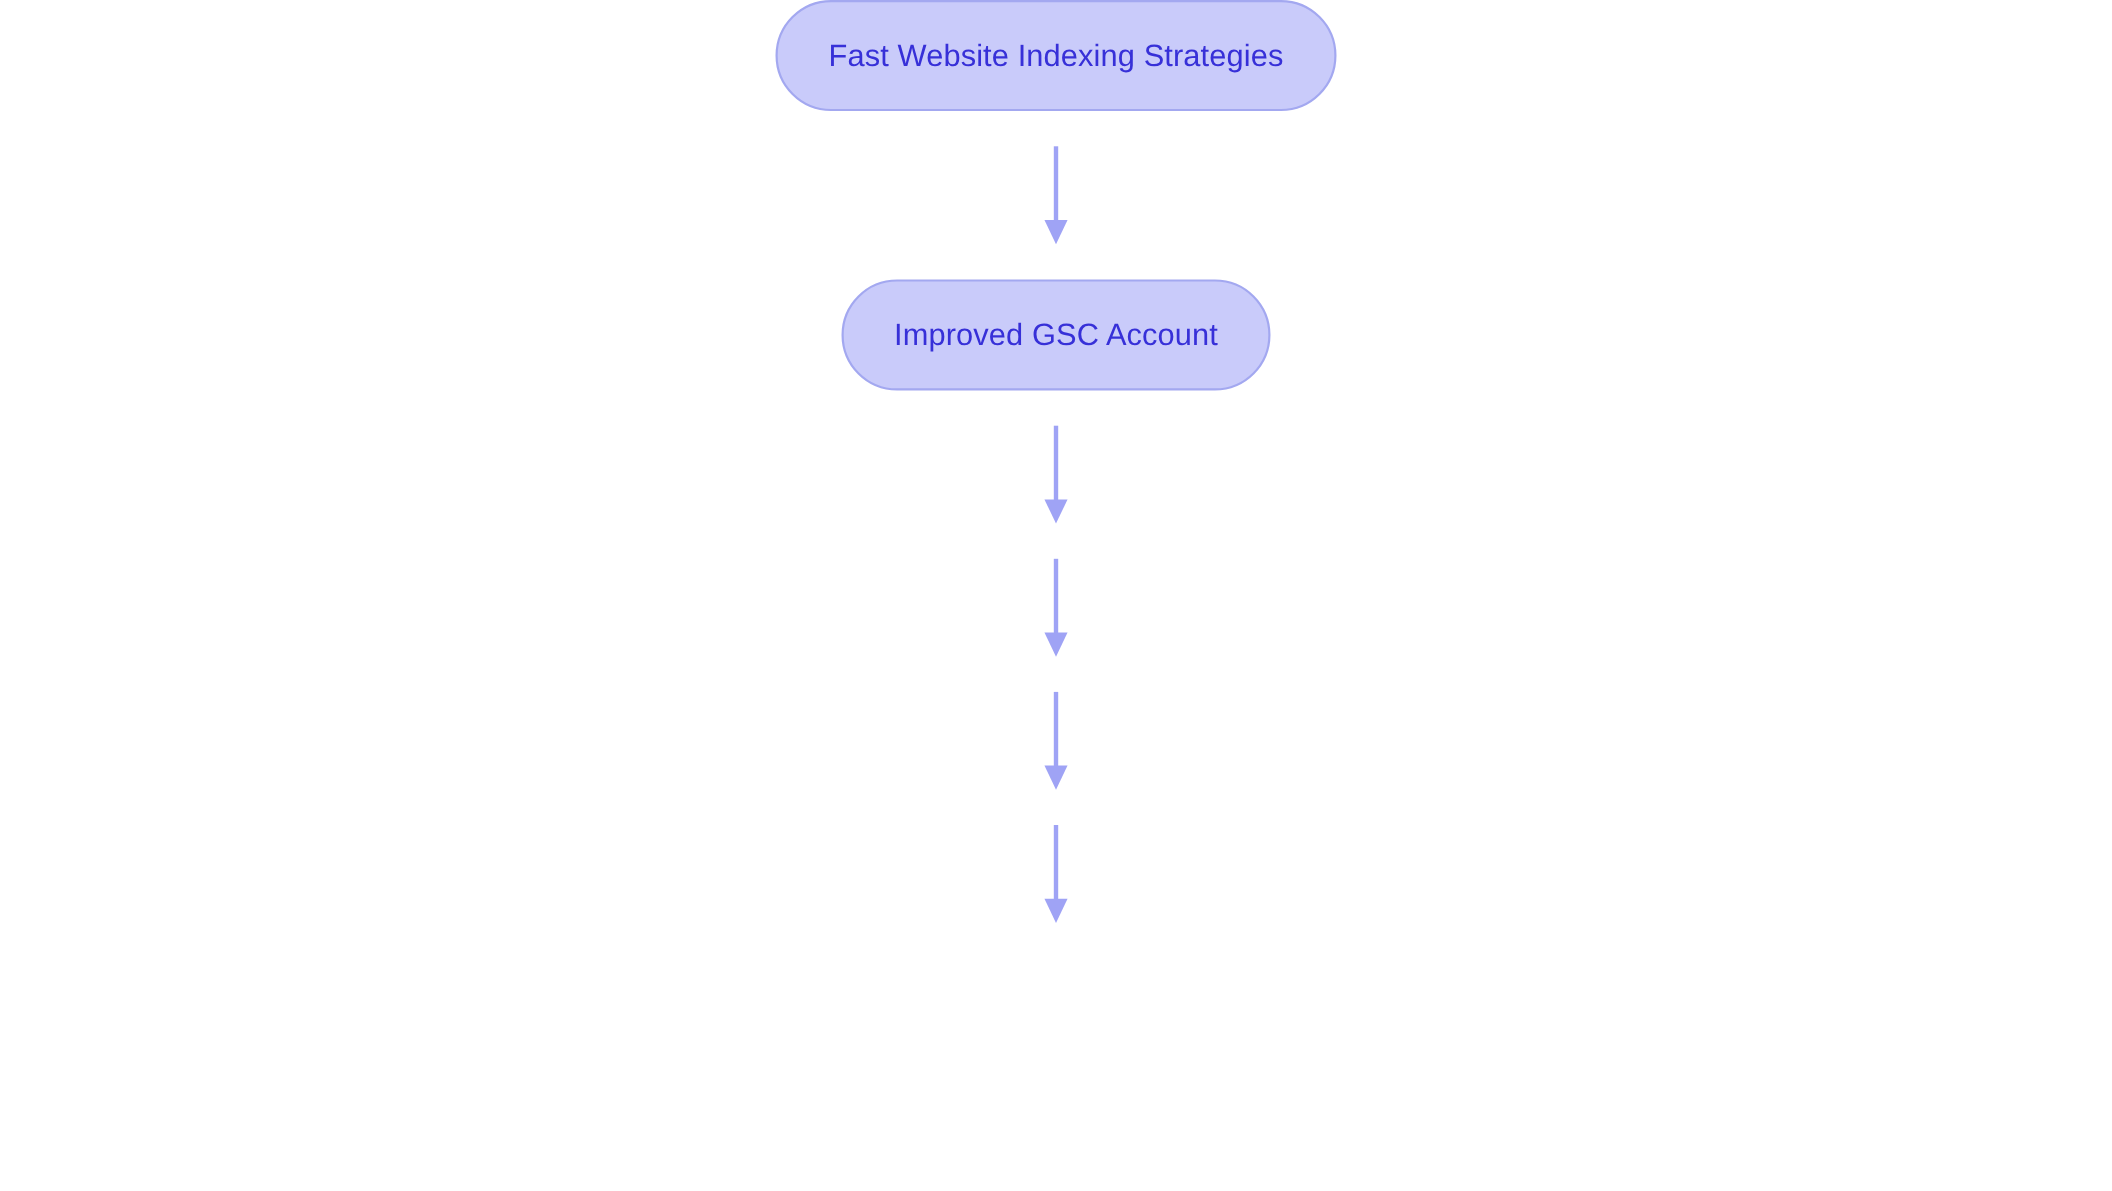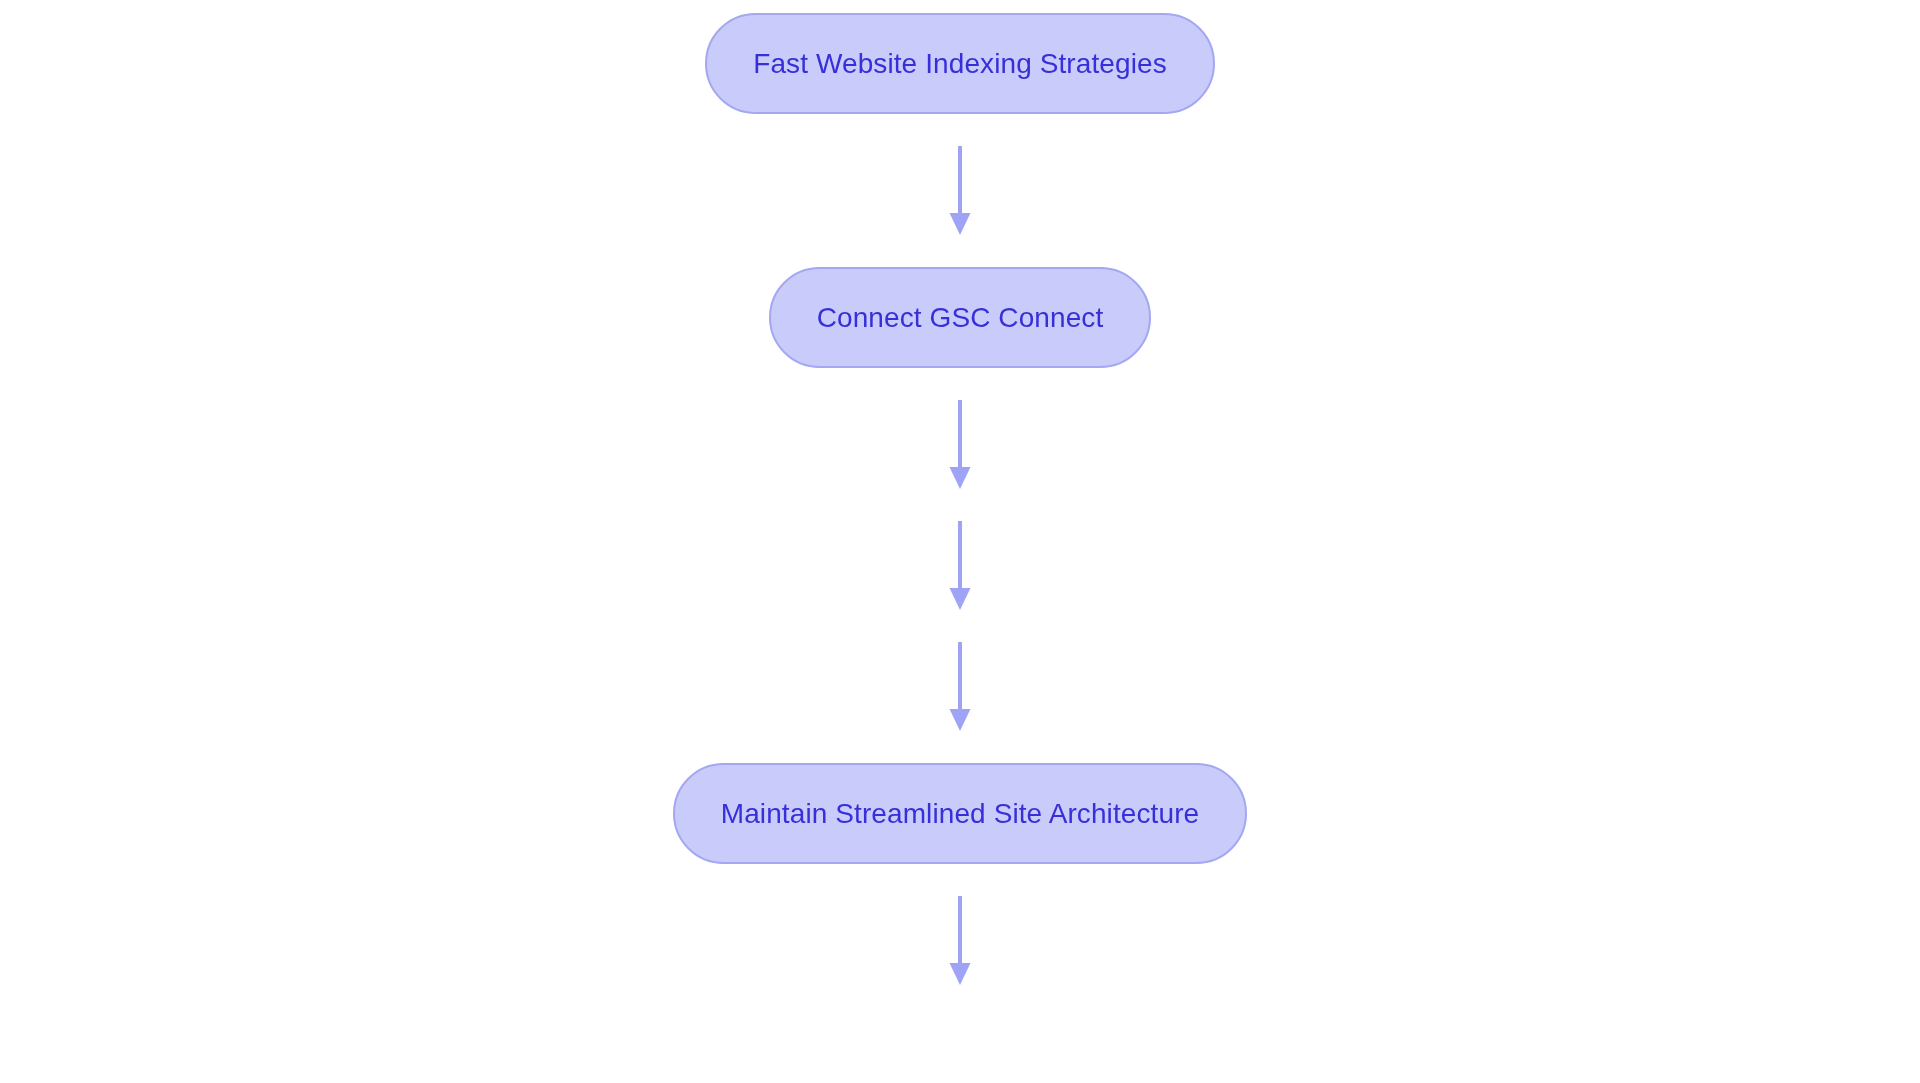--- a/index.html
+++ b/index.html
@@ -25,21 +25,20 @@
   .flow-column {
     position: absolute;
     left: 0;
     top: 0;
     width: 1920px;
     height: 1083px;
     display: flex;
     flex-direction: column;
     align-items: center;
     justify-content: flex-start;
-    padding-top: 13px;
     box-sizing: border-box;
     gap: 32px;
   }
 
   .node {
     box-sizing: border-box;
     height: 101px;
     border-radius: 51px;
     background: #c9cbfa;
     border: 2px solid #a3a8f0;
@@ -87,21 +86,21 @@
     </div>
 
     <div class="connector">
       <svg viewBox="0 0 22 89" xmlns="http://www.w3.org/2000/svg">
         <line x1="11" y1="0" x2="11" y2="68" stroke="#9fa3f5" stroke-width="4"></line>
         <polygon points="11,89 0.5,67 21.5,67" fill="#9fa3f5"></polygon>
       </svg>
     </div>
 
     <div class="node">
-      <span class="node-label">Connect GSC Connect</span>
+      <span class="node-label">Improved GSC Account</span>
     </div>
 
     <div class="connector">
       <svg viewBox="0 0 22 89" xmlns="http://www.w3.org/2000/svg">
         <line x1="11" y1="0" x2="11" y2="68" stroke="#9fa3f5" stroke-width="4"></line>
         <polygon points="11,89 0.5,67 21.5,67" fill="#9fa3f5"></polygon>
       </svg>
     </div>
 
 
@@ -113,23 +112,20 @@
     </div>
 
 
     <div class="connector">
       <svg viewBox="0 0 22 89" xmlns="http://www.w3.org/2000/svg">
         <line x1="11" y1="0" x2="11" y2="68" stroke="#9fa3f5" stroke-width="4"></line>
         <polygon points="11,89 0.5,67 21.5,67" fill="#9fa3f5"></polygon>
       </svg>
     </div>
 
-    <div class="node">
-      <span class="node-label">Maintain Streamlined Site Architecture</span>
-    </div>
 
     <div class="connector">
       <svg viewBox="0 0 22 89" xmlns="http://www.w3.org/2000/svg">
         <line x1="11" y1="0" x2="11" y2="68" stroke="#9fa3f5" stroke-width="4"></line>
         <polygon points="11,89 0.5,67 21.5,67" fill="#9fa3f5"></polygon>
       </svg>
     </div>
 
 
   </div>

